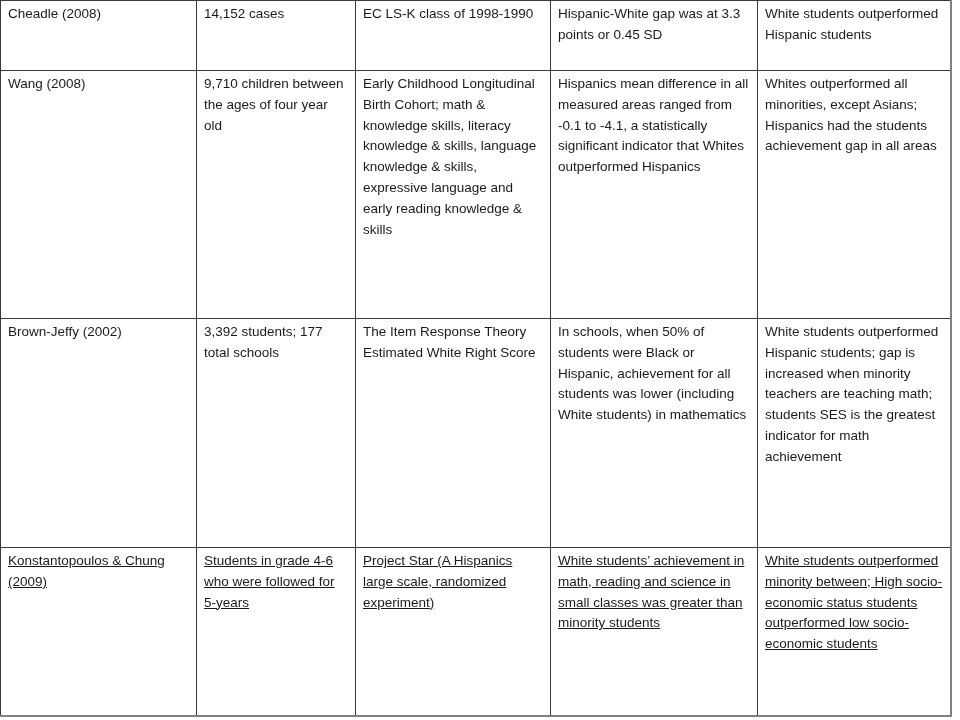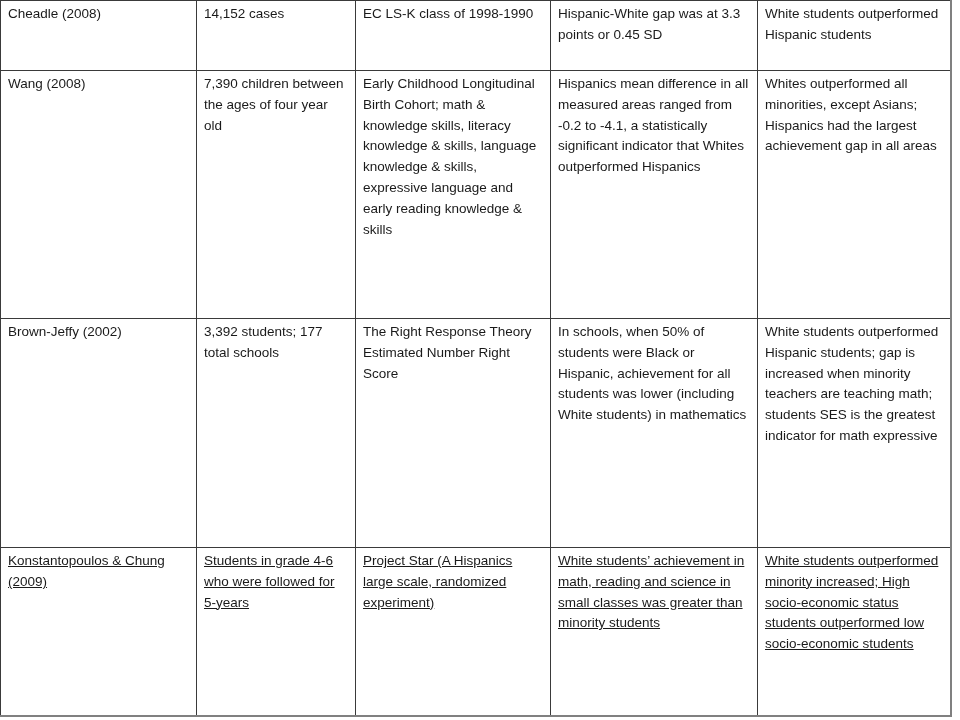--- a/index.html
+++ b/index.html
@@ -64,34 +64,34 @@
     <tbody>
       <tr class="r0">
         <td>Cheadle (2008)</td>
         <td>14,152 cases</td>
         <td>EC LS-K class of 1998-1990</td>
         <td>Hispanic-White gap was at 3.3 points or 0.45 SD</td>
         <td>White students outperformed Hispanic students</td>
       </tr>
       <tr class="r1">
         <td>Wang (2008)</td>
-        <td>7,390 children between the ages of four year old</td>
+        <td>9,710 children between the ages of four year old</td>
         <td>Early Childhood Longitudinal Birth Cohort; math &amp; knowledge skills, literacy knowledge &amp; skills, language knowledge &amp; skills, expressive language and early reading knowledge &amp; skills</td>
-        <td>Hispanics mean difference in all measured areas ranged from -0.2 to -4.1, a statistically significant indicator that Whites outperformed Hispanics</td>
-        <td>Whites outperformed all minorities, except Asians; Hispanics had the largest achievement gap in all areas</td>
+        <td>Hispanics mean difference in all measured areas ranged from -0.1 to -4.1, a statistically significant indicator that Whites outperformed Hispanics</td>
+        <td>Whites outperformed all minorities, except Asians; Hispanics had the students achievement gap in all areas</td>
       </tr>
       <tr class="r2">
         <td>Brown-Jeffy (2002)</td>
         <td>3,392 students; 177 total schools</td>
-        <td>The Right Response Theory Estimated Number Right Score</td>
+        <td>The Item Response Theory Estimated White Right Score</td>
         <td>In schools, when 50% of students were Black or Hispanic, achievement for all students was lower (including White students) in mathematics</td>
-        <td>White students outperformed Hispanic students; gap is increased when minority teachers are teaching math; students SES is the greatest indicator for math expressive</td>
+        <td>White students outperformed Hispanic students; gap is increased when minority teachers are teaching math; students SES is the greatest indicator for math achievement</td>
       </tr>
       <tr class="r3">
         <td>Konstantopoulos &amp; Chung (2009)</td>
         <td>Students in grade 4-6 who were followed for 5-years</td>
         <td>Project Star (A Hispanics large scale, randomized experiment)</td>
         <td>White students’ achievement in math, reading and science in small classes was greater than minority students</td>
-        <td>White students outperformed minority increased; High socio-economic status students outperformed low socio-economic students</td>
+        <td>White students outperformed minority between; High socio-economic status students outperformed low socio-economic students</td>
       </tr>
     </tbody>
   </table>
 </div>
 
 </body></html>

